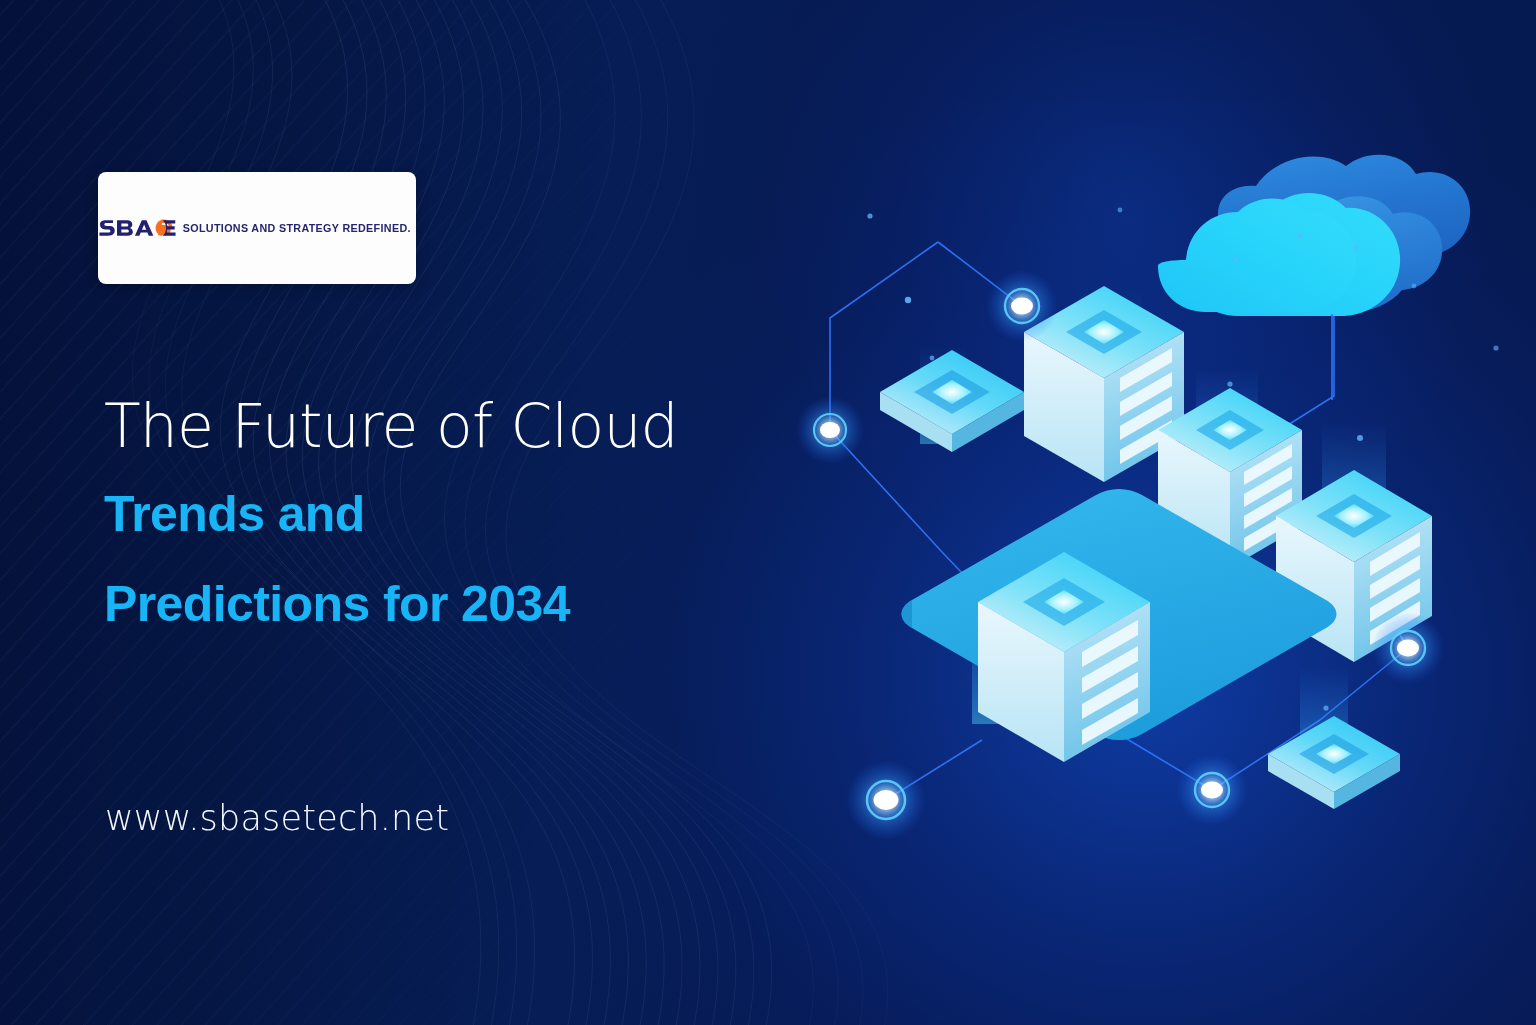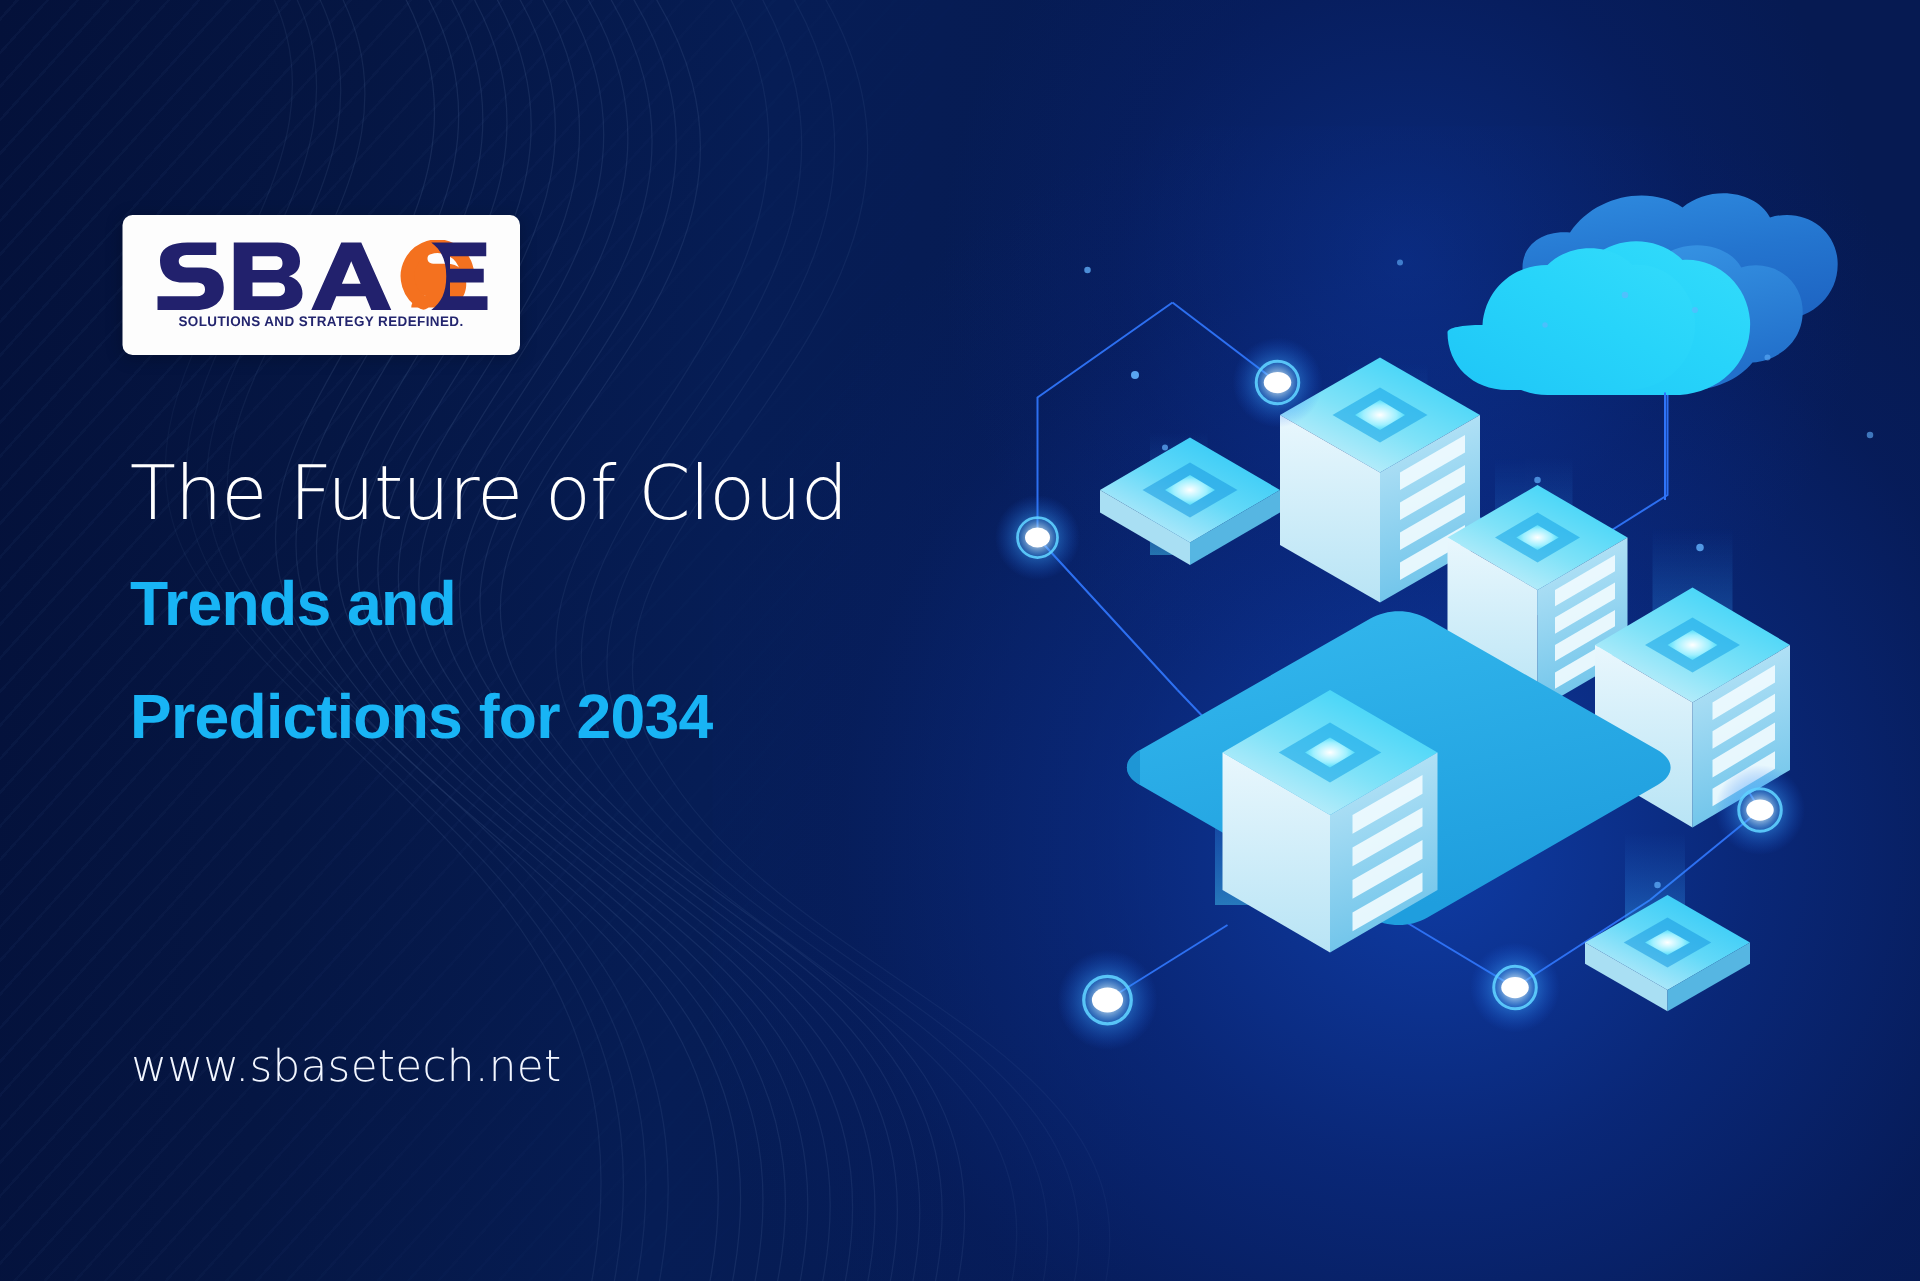--- a/index.html
+++ b/index.html
@@ -63,21 +63,21 @@
     pointer-events:none;
   }
 
   
   .logo-card {
     position:absolute;
     left:98px; top:172px;
     width:318px; height:112px;
     background:#fdfdfd;
     border-radius:8px;
-    display:flex; flex-direction:column;
+    display:flex; 
     align-items:center; justify-content:center;
     gap:2px;
     box-shadow:0 2px 14px rgba(0,0,0,.22);
   }
   .logo-mark { width:272px; height:58px; display:block; }
   .logo-tagline {
     font-family:"Liberation Sans", sans-serif;
     font-size:11.2px;
     font-weight:700;
     letter-spacing:.35px;
@@ -98,33 +98,34 @@
     line-height:86px;
     letter-spacing:-0.4px;
     white-space:nowrap;
   }
   .headline .ln.light {
     color:#ffffff;
     font-weight:300;
     font-family:"DejaVu Sans", sans-serif;
     font-size:60px;
     letter-spacing:-0.8px;
+    margin-top:31px;
   }
   .headline .ln.accent {
     color:#18b4f5;
     font-weight:700;
     font-family:"Liberation Sans", sans-serif;
     font-size:50px;
     letter-spacing:-0.6px;
     line-height:90px;
   }
 
   .site-url {
     position:absolute;
-    left:105px; top:834px;
+    left:105px; top:798px;
     font-family:"DejaVu Sans", sans-serif;
     font-size:35px;
     font-weight:300;
     color:#f2f6ff;
     letter-spacing:.2px;
   }
 
   
   .artwork {
     position:absolute;

